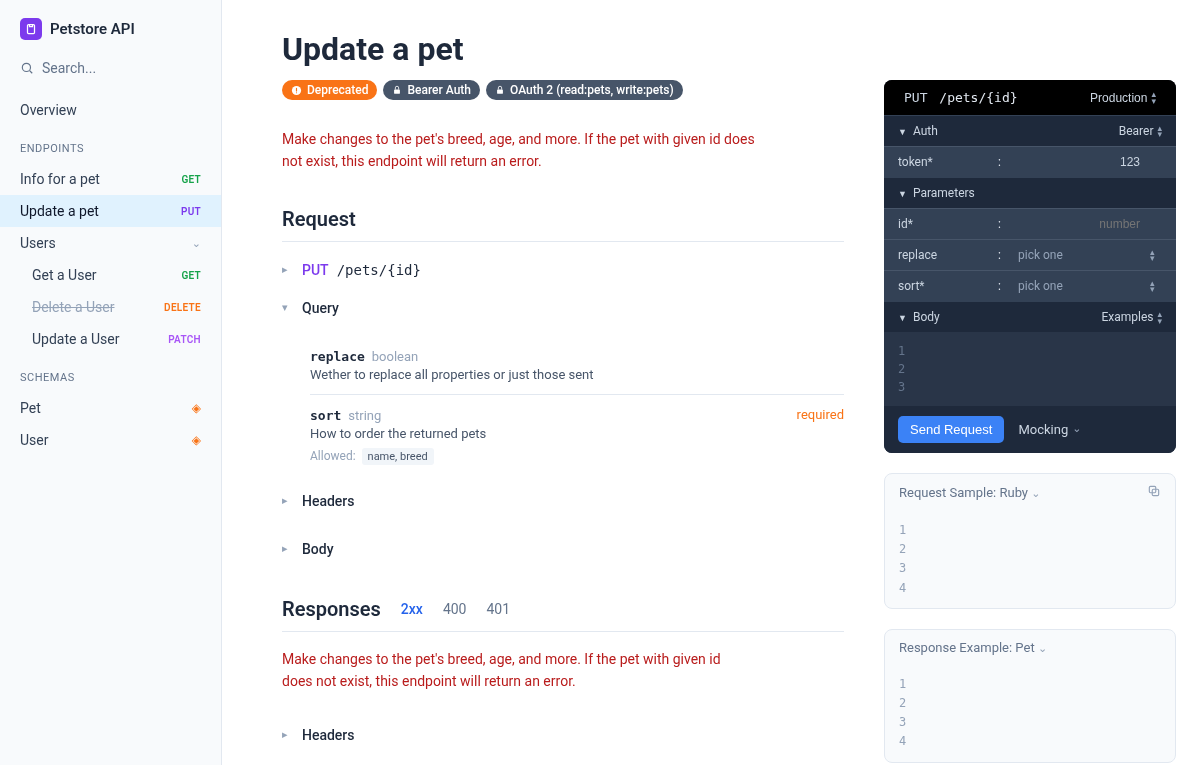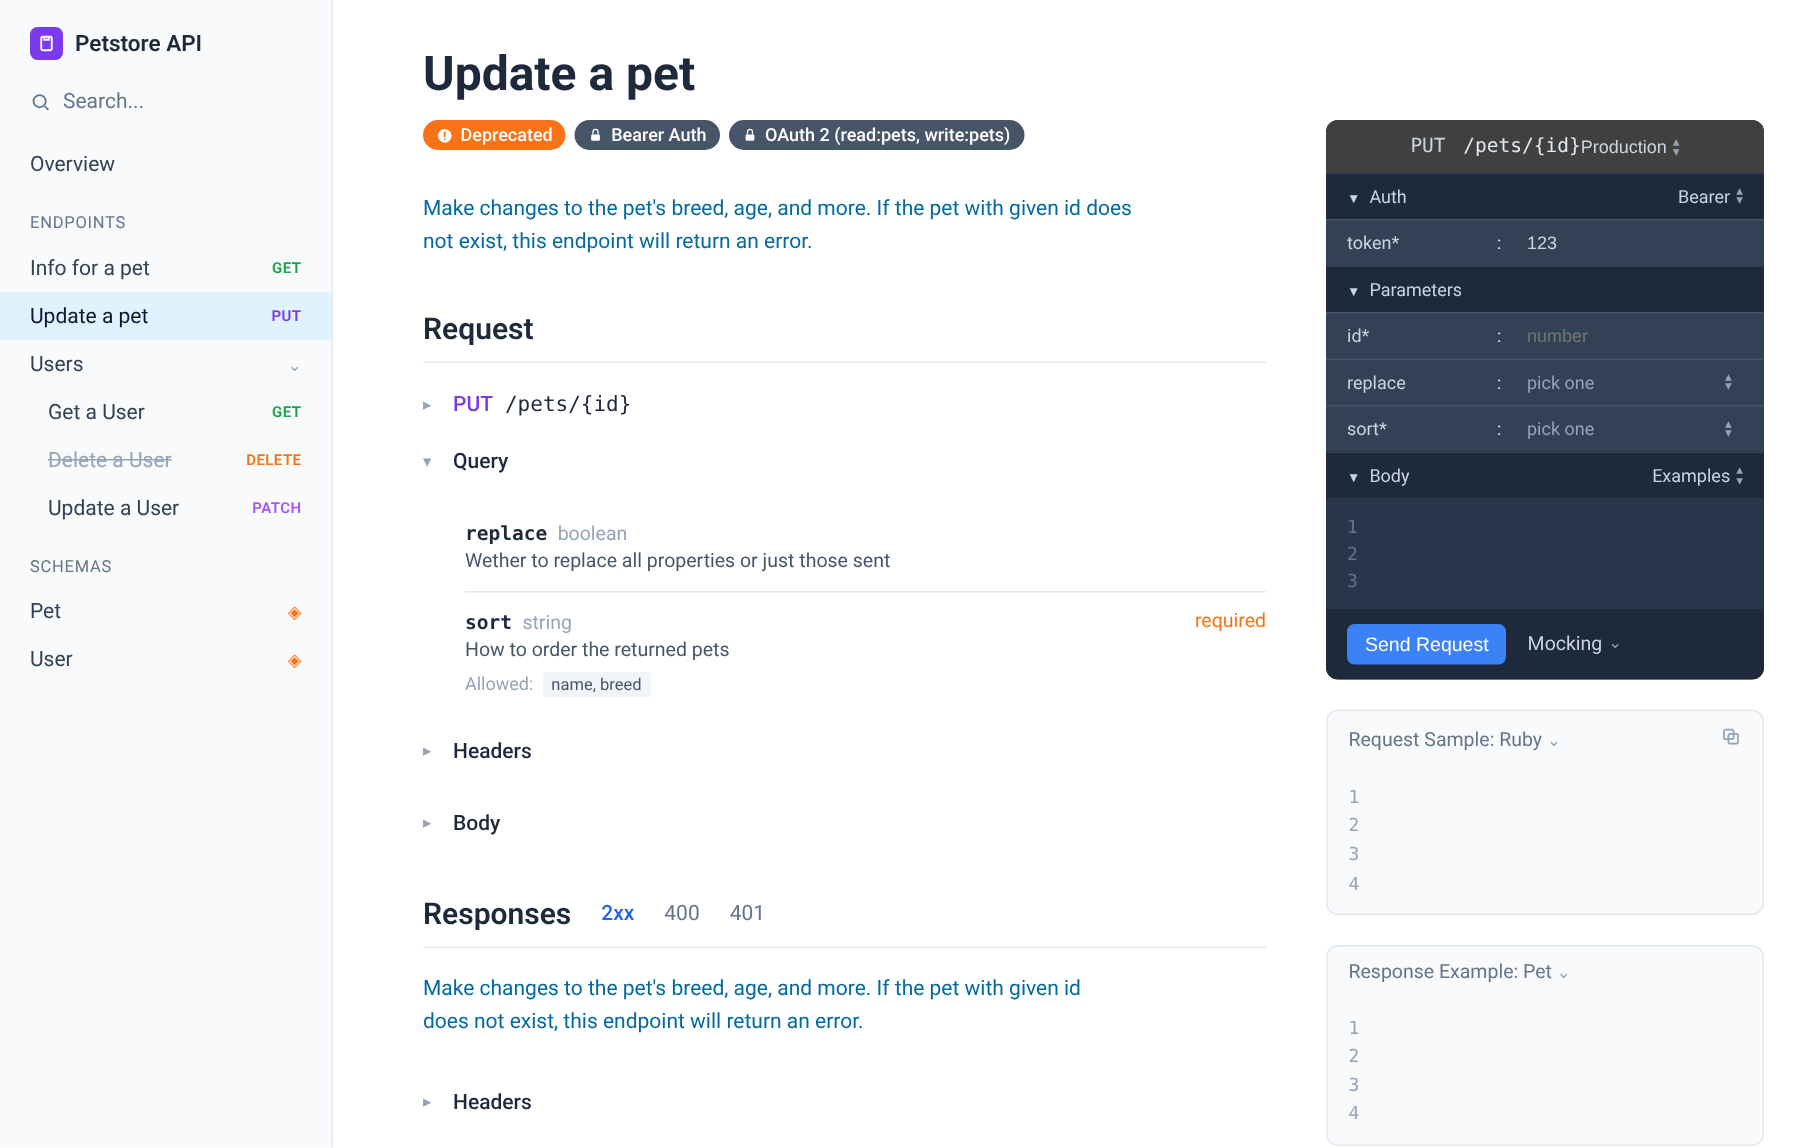--- a/index.html
+++ b/index.html
@@ -26,21 +26,21 @@
 .schema-ic { color: #f97316; font-size: 12px; }
 
 
 .main { flex: 1; display: flex; overflow: hidden; }
 .content { flex: 1; padding: 30px 40px 20px 60px; overflow-y: auto; }
 .title { font-size: 32px; font-weight: 700; margin-bottom: 12px; }
 .tags { display: flex; gap: 6px; margin-bottom: 28px; flex-wrap: wrap; }
 .tag { display: inline-flex; align-items: center; gap: 5px; padding: 3px 9px; border-radius: 12px; font-size: 12px; font-weight: 500; }
 .tag-dep { background: #f97316; color: #fff; }
 .tag-auth { background: #475569; color: #fff; }
-.desc { color: #0369a1; max-width: 490px; line-height: 1.6; margin-bottom: 34px; }
+.desc { color: #b91c1c; max-width: 490px; line-height: 1.6; margin-bottom: 34px; }
 .section-h { font-size: 20px; font-weight: 600; padding-bottom: 10px; border-bottom: 1px solid #e2e8f0; margin-bottom: 14px; }
 .req-line { display: flex; align-items: center; gap: 8px; padding: 6px 0; }
 .caret { color: #94a3b8; font-size: 11px; cursor: pointer; width: 12px; }
 .method-put { color: #7c3aed; font-weight: 500; font-size: 14px; }
 .path { font-family: ui-monospace, Menlo, monospace; font-size: 14px; }
 .sub-label { font-weight: 500; margin: 6px 0; }
 .param-block { margin: 4px 0 0 28px; }
 .param-row { padding: 12px 0; border-top: 1px solid #e2e8f0; display: flex; flex-direction: column; gap: 3px; }
 .param-row:first-child { border-top: none; }
 .param-head { display: flex; align-items: center; justify-content: space-between; gap: 8px; }
@@ -53,30 +53,30 @@
 .collapsible { padding: 10px 0; display: flex; align-items: center; gap: 8px; }
 .responses-h { display: flex; align-items: center; gap: 20px; padding-bottom: 10px; border-bottom: 1px solid #e2e8f0; margin-top: 24px; margin-bottom: 16px; }
 .responses-h h2 { font-size: 20px; font-weight: 600; }
 .status-tab { font-size: 14px; color: #64748b; cursor: pointer; }
 .status-tab.active { color: #2563eb; font-weight: 500; }
 .body-row { display: flex; justify-content: space-between; align-items: center; padding: 8px 0; }
 
 
 .right { width: 316px; padding: 80px 24px 20px 0; overflow-y: auto; }
 .panel { background: #1e293b; border-radius: 8px; color: #e2e8f0; font-size: 13px; overflow: hidden; margin-bottom: 20px; }
-.panel .hdr { background: #404040; padding: 10px 4px; display: flex; justify-content: center; align-items: center; font-family: ui-monospace, Menlo, monospace; }
+.panel .hdr { background: #000000; padding: 10px 20px; display: flex; justify-content: space-between; align-items: center; font-family: ui-monospace, Menlo, monospace; }
 .panel .hdr .method { color: #cbd5e1; margin-right: 4px; }
 .env { color: #cbd5e1; font-size: 12px; font-family: -apple-system, sans-serif; display: flex; align-items: center; gap: 4px; }
 .group-h { padding: 8px 14px; display: flex; justify-content: space-between; align-items: center; color: #cbd5e1; font-size: 12px; border-top: 1px solid #334155; }
 .group-h:first-of-type { border-top: none; }
 .tri { font-size: 9px; margin-right: 6px; }
 .row { display: grid; grid-template-columns: 90px 10px 1fr 12px; gap: 10px; padding: 8px 14px; align-items: center; background: #334155; border-top: 1px solid #475569; font-size: 12px; }
 .row .k { color: #cbd5e1; }
 .row .v { color: #94a3b8; }
-.row input { background: transparent; border: none; color: #cbd5e1; font-size: 12px; width: 100%; outline: none; }
+.row input { background: transparent; border: none; color: #cbd5e1; font-size: 12px; width: 100%; outline: none; text-align: right; }
 .code-lines { padding: 10px 14px; font-family: ui-monospace, Menlo, monospace; color: #64748b; line-height: 1.5; font-size: 12px; background: #293548; }
 .actions { padding: 10px 14px; display: flex; gap: 14px; align-items: center; background: #1e293b; }
 .btn-send { background: #3b82f6; color: #fff; border: none; padding: 6px 12px; border-radius: 5px; font-size: 13px; cursor: pointer; }
 .mocking { color: #cbd5e1; font-size: 13px; display: flex; align-items: flex-start; gap: 4px; }
 .light-panel { background: #f8fafc; border: 1px solid #e2e8f0; border-radius: 8px; margin-bottom: 20px; overflow: hidden; }
 .light-hdr { padding: 10px 14px; display: flex; justify-content: space-between; align-items: center; color: #64748b; font-size: 13px; }
 .light-code { padding: 10px 14px; font-family: ui-monospace, Menlo, monospace; color: #94a3b8; line-height: 1.6; font-size: 12px; }
 .sort-ic { font-size: 9px; color: #94a3b8; line-height: .7; }
 </style>
 </head>

